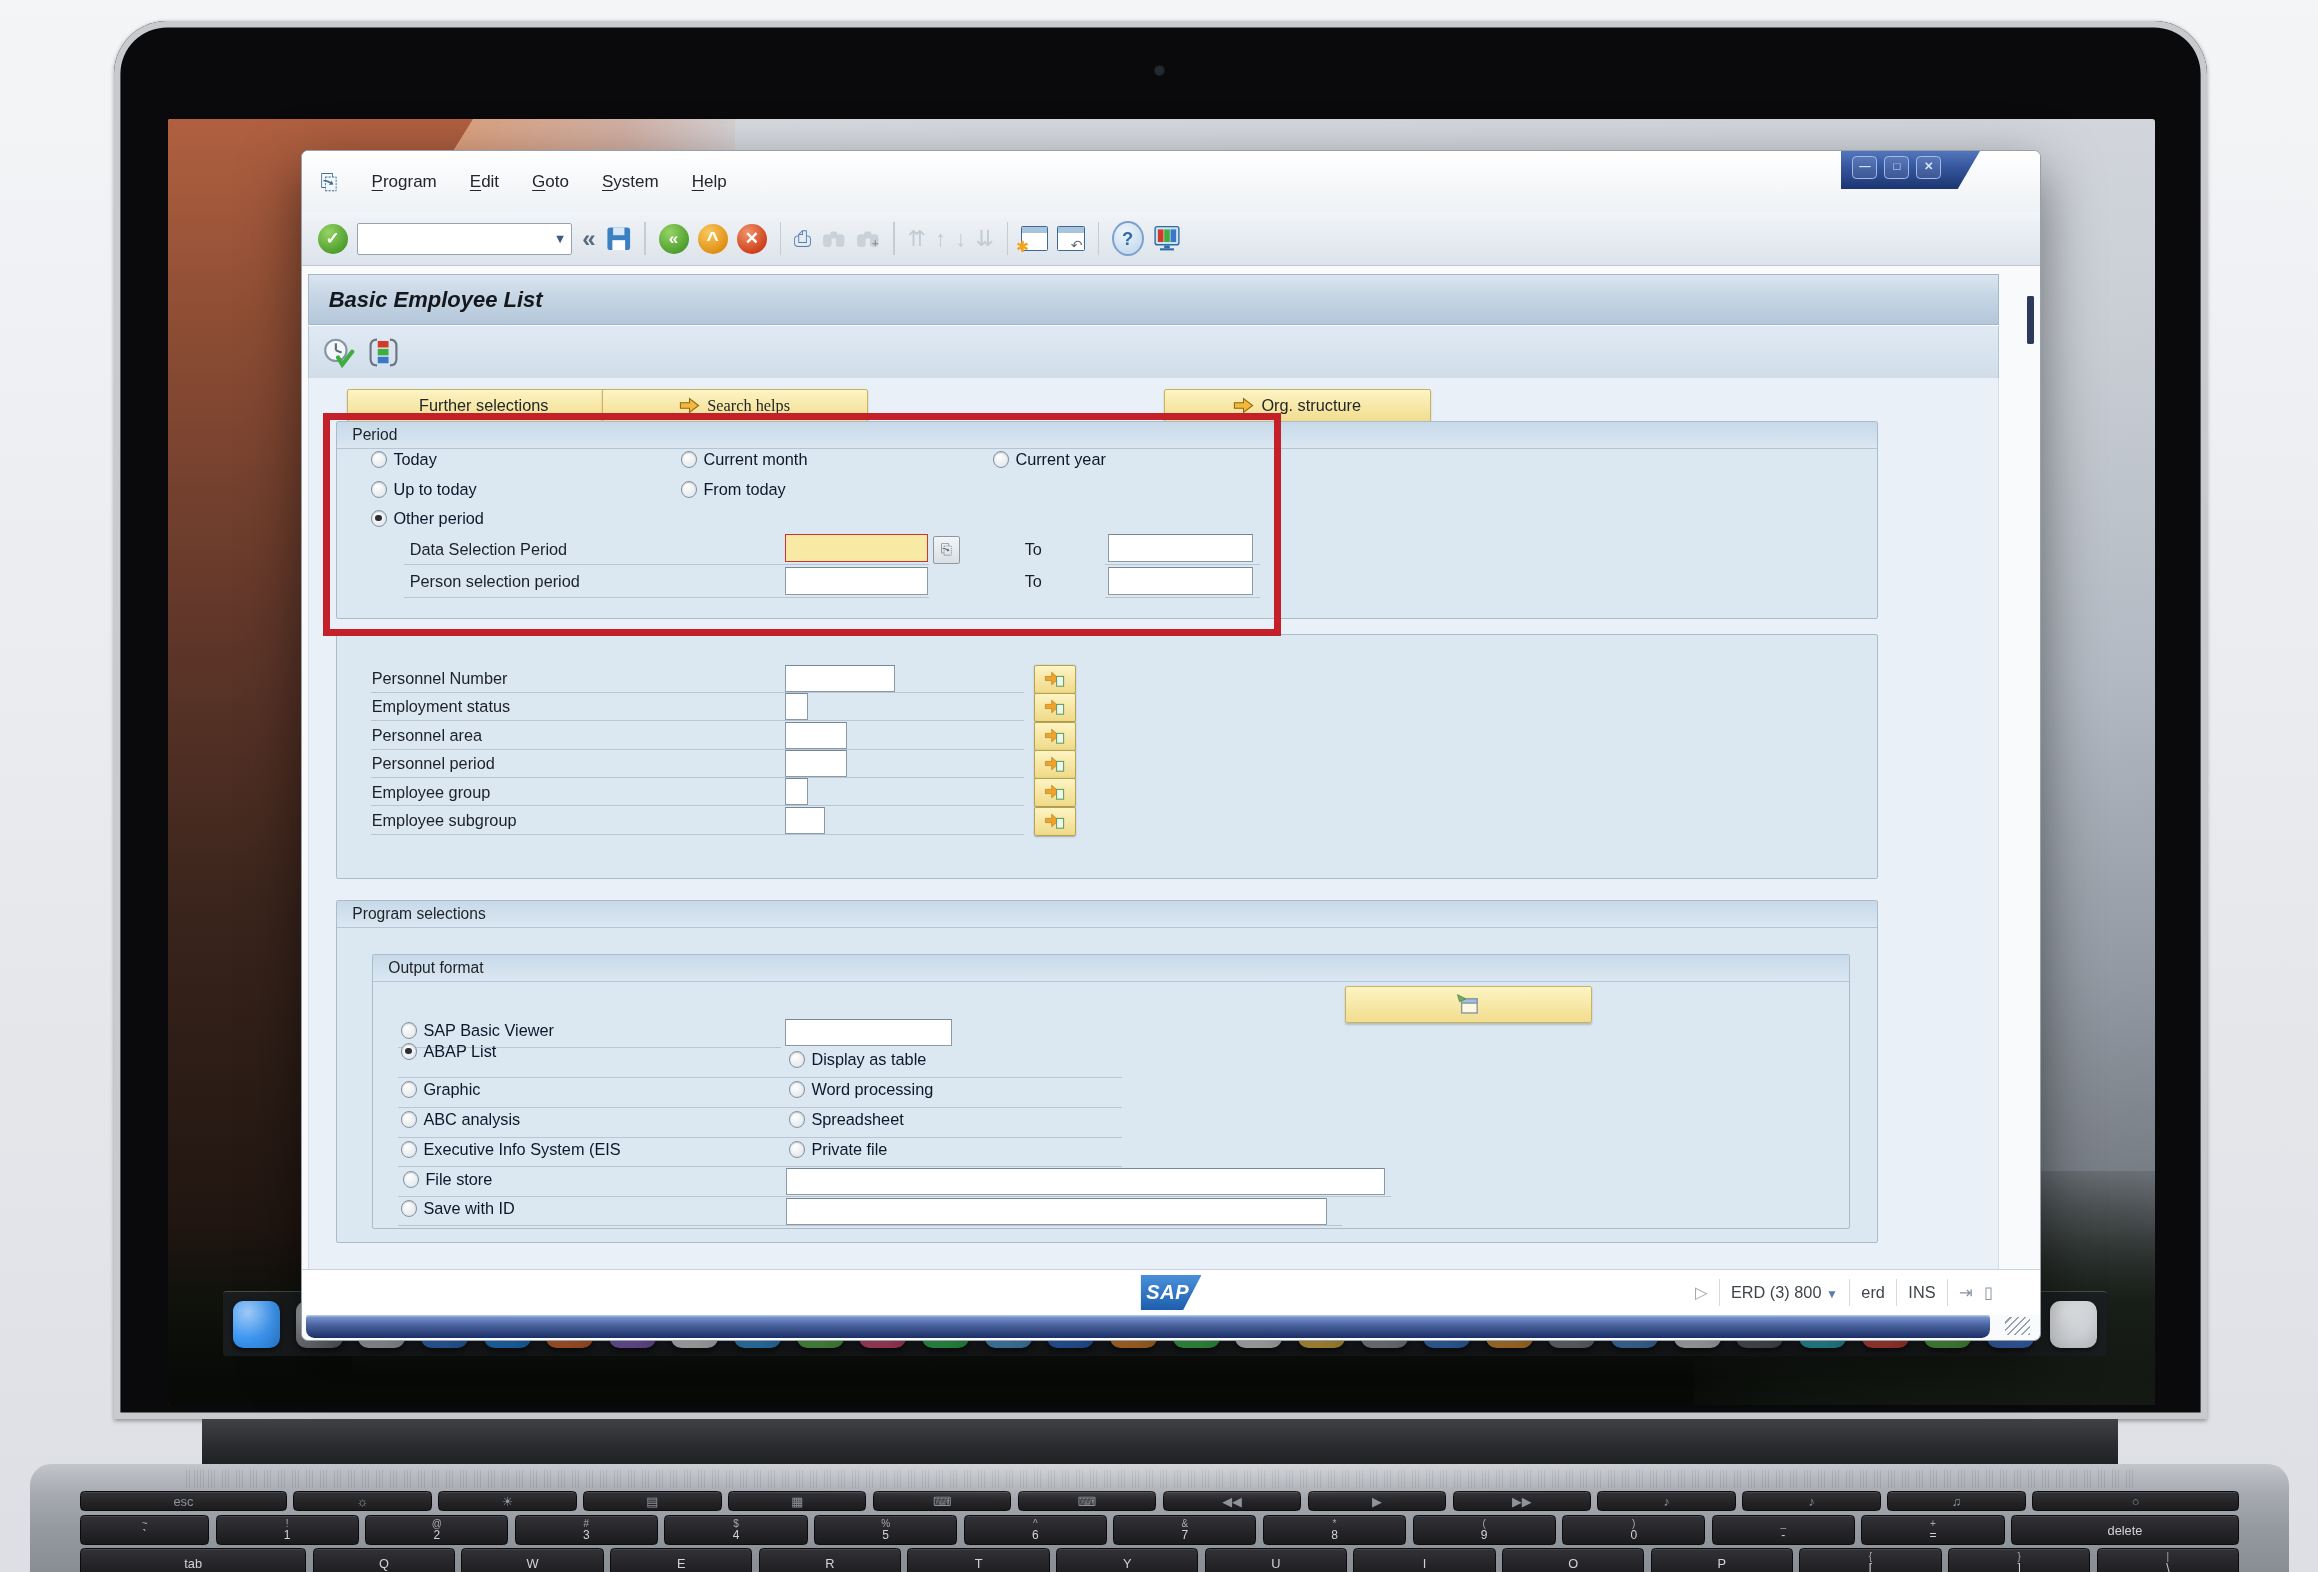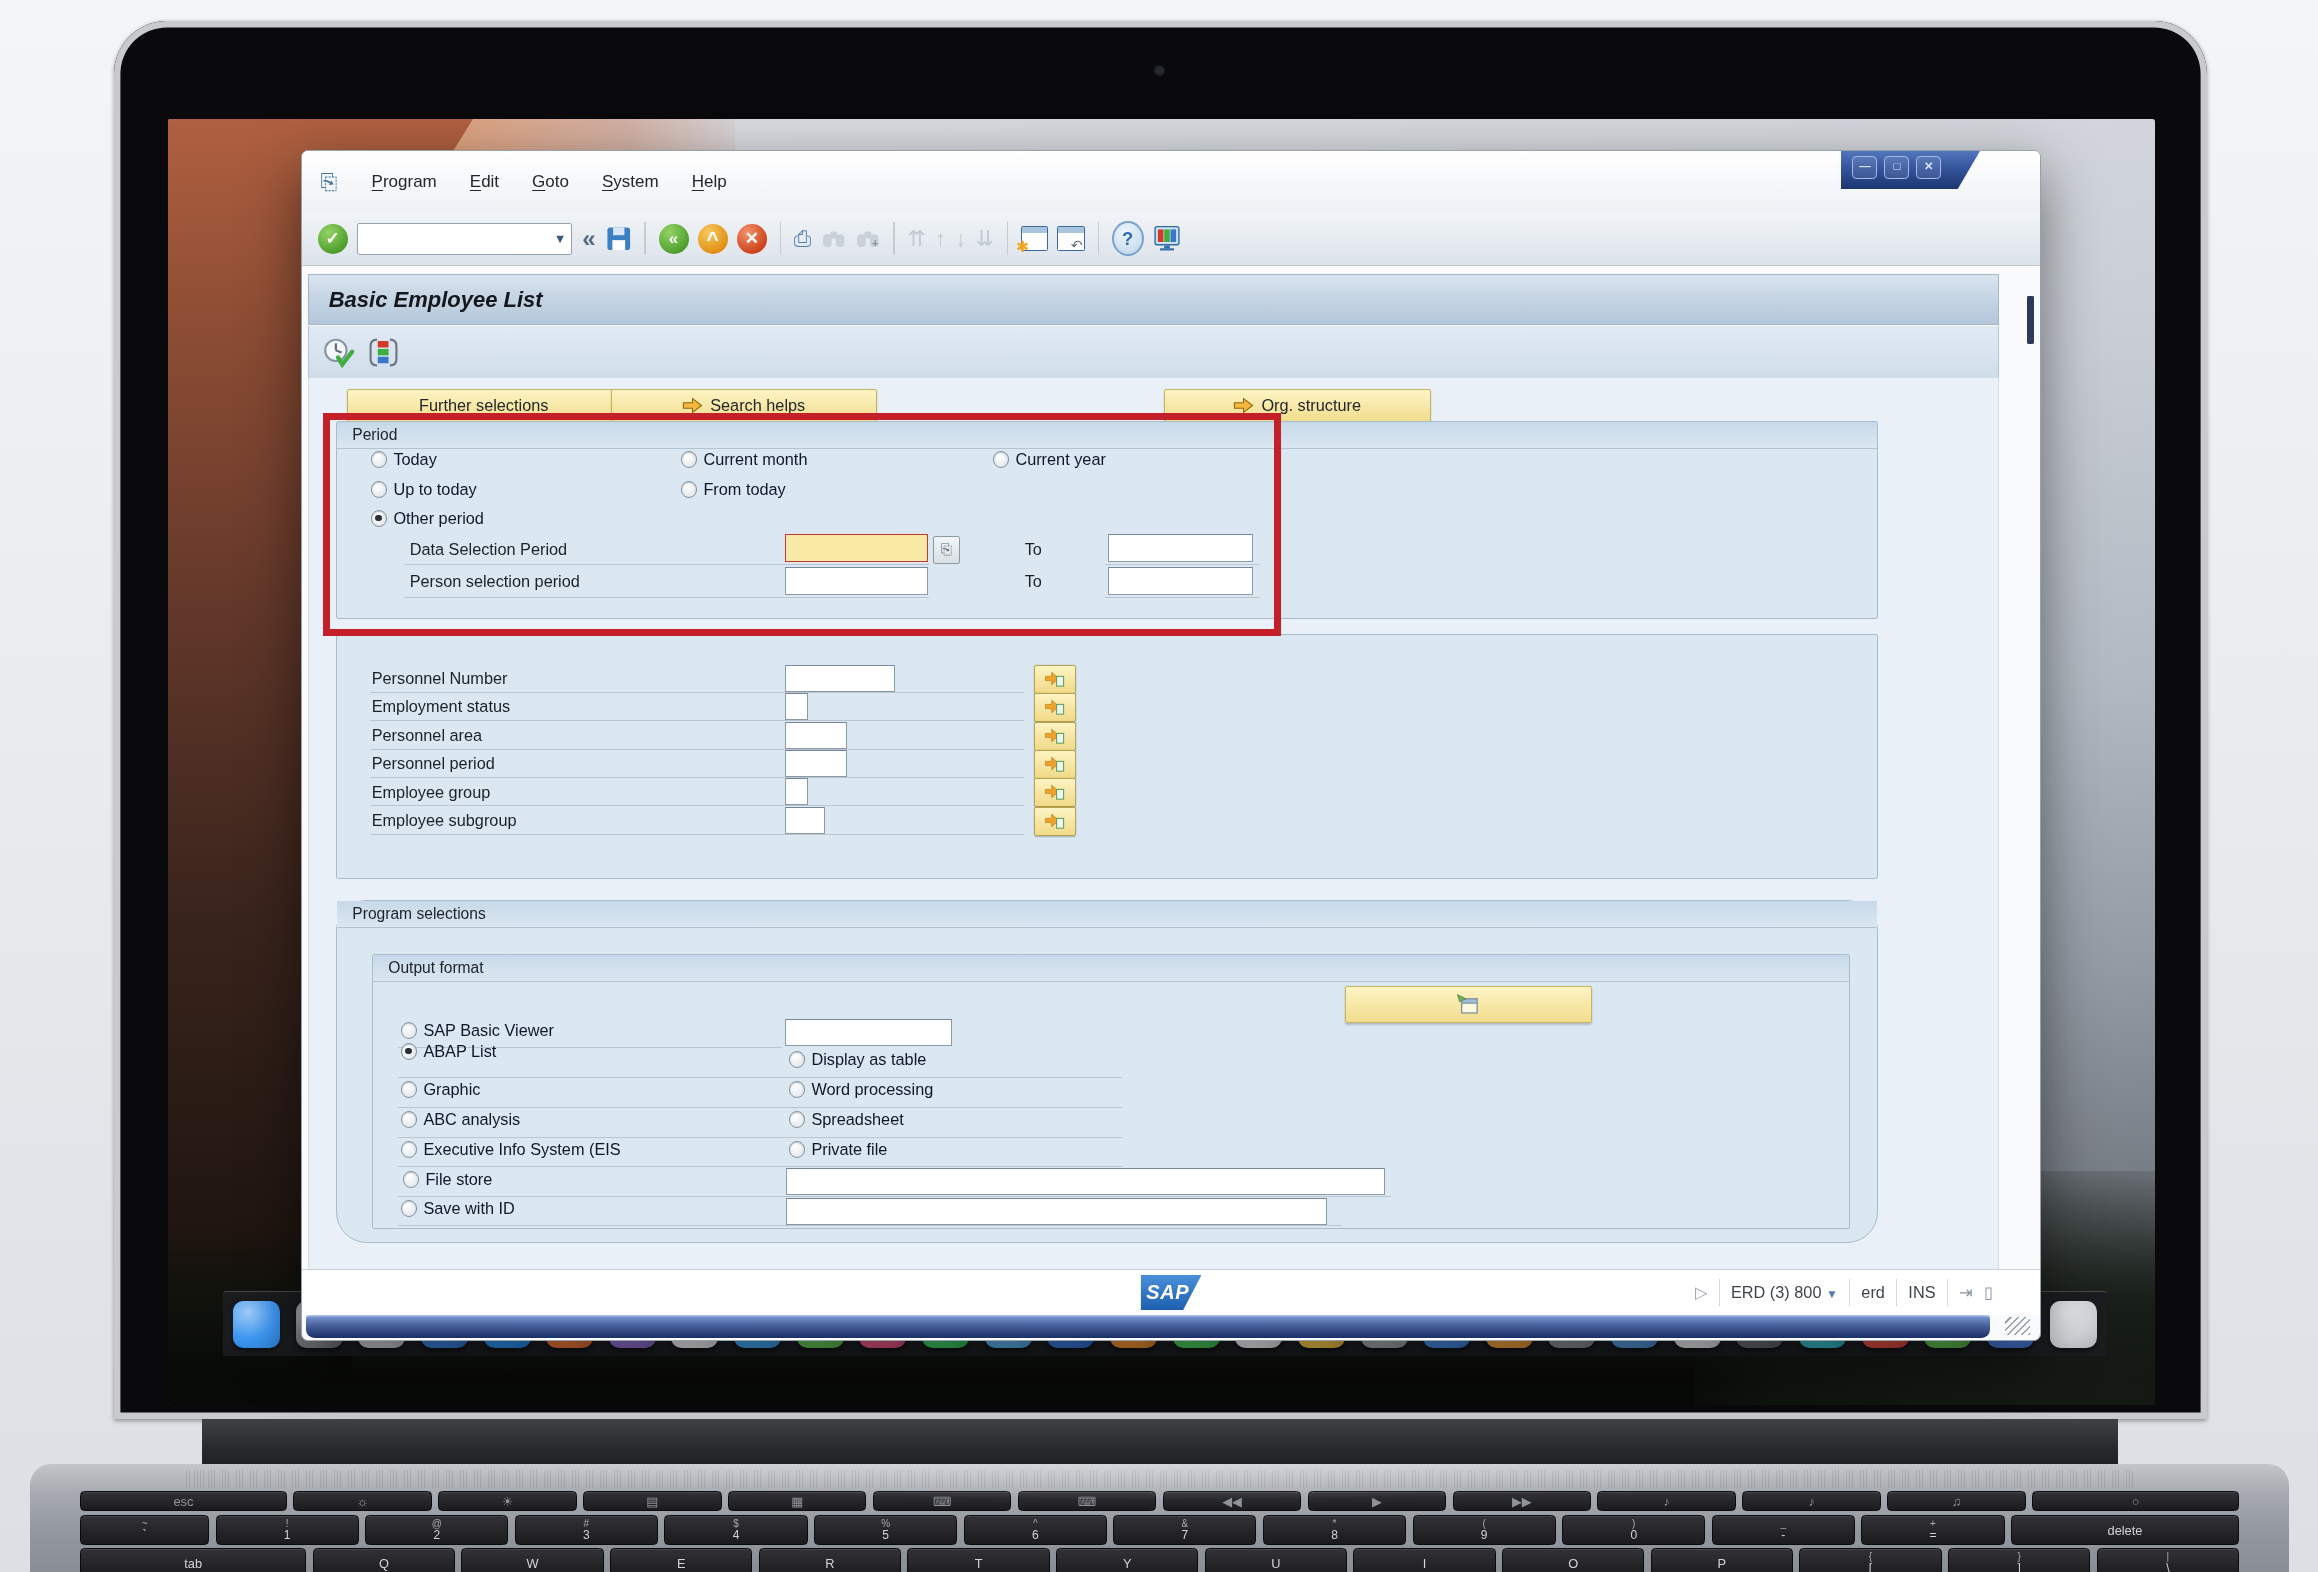--- a/index.html
+++ b/index.html
@@ -322,21 +322,21 @@
             <rect x="15" y="18" width="15" height="9" fill="#3fae3f"></rect>
             <rect x="15" y="29" width="15" height="9" fill="#3a77c9"></rect>
           </svg>
       </div>
 
       <div id="content">
 
         <div class="ybtn" style="left:38px;top:11.4px;width:272px;">
           <span>Further selections</span>
         </div>
-        <div class="ybtn" style="left:302px;top:11.4px;width:264px;">
+        <div class="ybtn" style="left:293px;top:11.4px;width:264px;font-family:Liberation Serif, serif;">
           <svg width="21" height="17" viewBox="0 0 30 24">
               <path d="M2 8 h13 v-6 l13 10 -13 10 v-6 h-13 z" fill="#f5b73d" stroke="#8a6a10" stroke-width="1.5"></path>
             </svg>
           <span>Search helps</span>
         </div>
         <div class="ybtn" style="left:855px;top:11.4px;width:265px;">
           <svg width="21" height="17" viewBox="0 0 30 24">
               <path d="M2 8 h13 v-6 l13 10 -13 10 v-6 h-13 z" fill="#f5b73d" stroke="#8a6a10" stroke-width="1.5"></path>
             </svg>
           <span>Org. structure</span>
@@ -439,21 +439,21 @@
             <input class="tin" style="left: 448px; top: 172px; width: 40px; height: 27px;" value="">
             <span class="mselbtn" style="left:697px;top:172px;">
               <svg width="21" height="18.4" viewBox="0 0 30 26">
                 <path d="M2 9 h9 v-6 l10 9 -10 9 v-6 h-9 z" fill="#f0a32c" stroke="#b97f14"></path>
                 <rect x="18" y="9" width="10" height="14" fill="#eef6ee" stroke="#5f9e5f" stroke-width="1.5"></rect>
               </svg>
             </span>
             <span class="uline" style="left:34px;top:199px;width:653px;"></span>
           </div>
 
-        <div class="group" style="left:27px;top:522px;width:1540px;height:341px;border-radius:31px;">
+        <div class="group" style="left:27px;top:522px;width:1540px;height:341px;">
           <div class="ghead">
               <span>Program selections</span>
             </div>
 
           <div class="group" style="left:35px;top:53px;width:1476px;height:273px;">
             <div class="ghead">
                 <span>Output format</span>
               </div>
 
             <div class="ybtn" style="left:972px;top:30.5px;width:245px;height:35px;">

